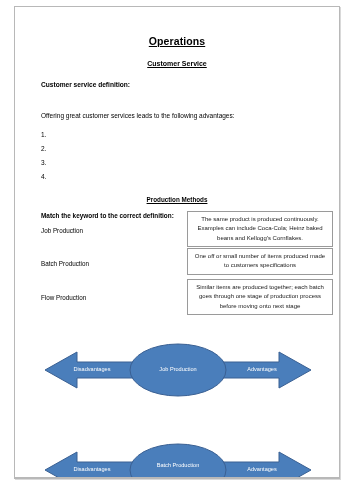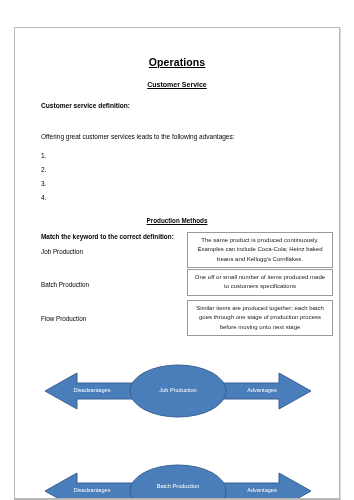--- a/index.html
+++ b/index.html
@@ -12,21 +12,21 @@
     height: 500px;
     overflow: hidden;
     font-family: "Liberation Sans", sans-serif;
     color: #000000;
   }
 
   
   #page-sheet {
     position: absolute;
     left: 14px;
-    top: 27px;
+    top: 6px;
     width: 326px;
     height: 473px;
     background: #ffffff;
     border: 1px solid #b8b8b8;
     box-sizing: border-box;
     box-shadow: 1px 1px 0 #d9d9d9;
     overflow: hidden;
   }
 
   

